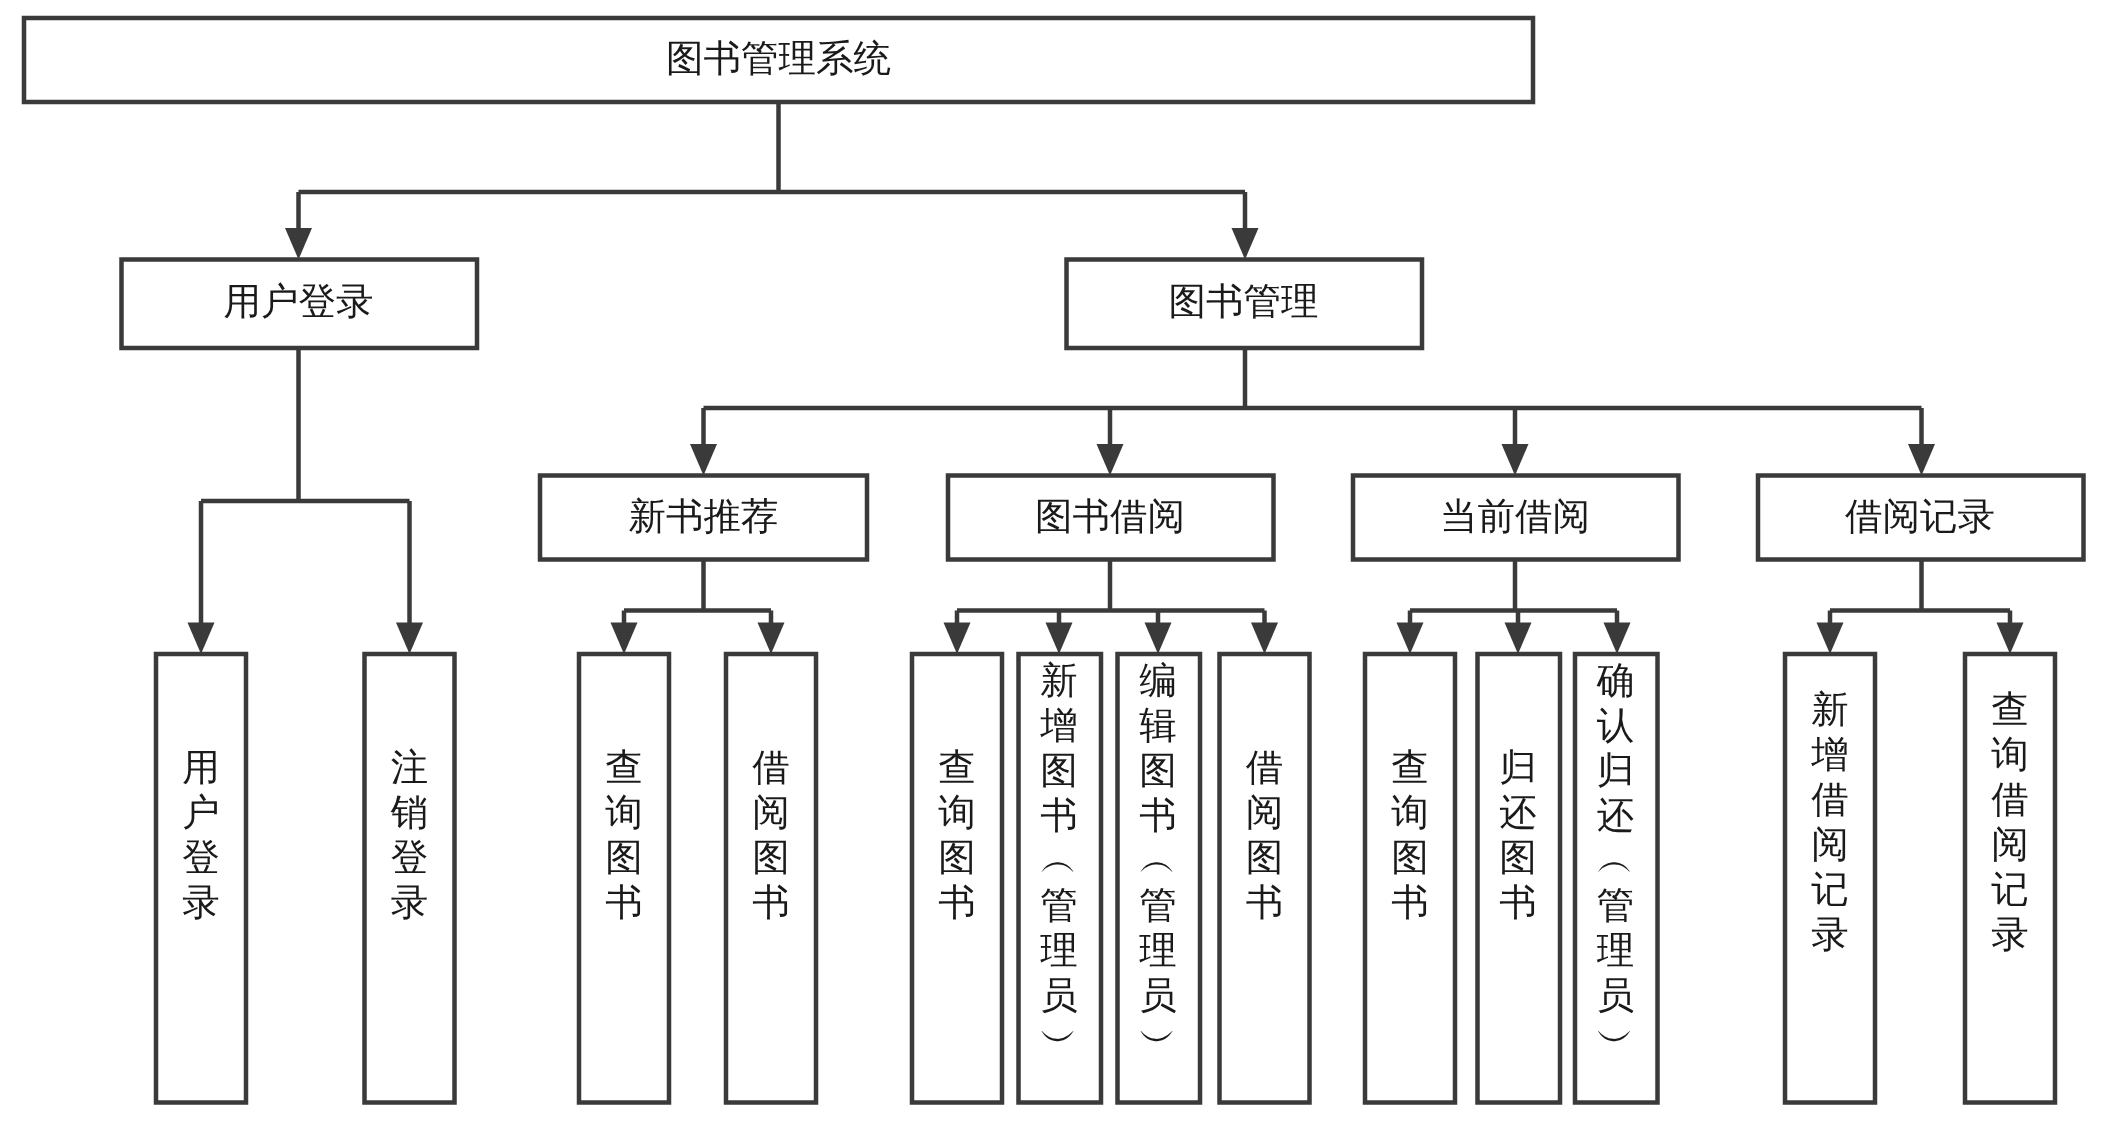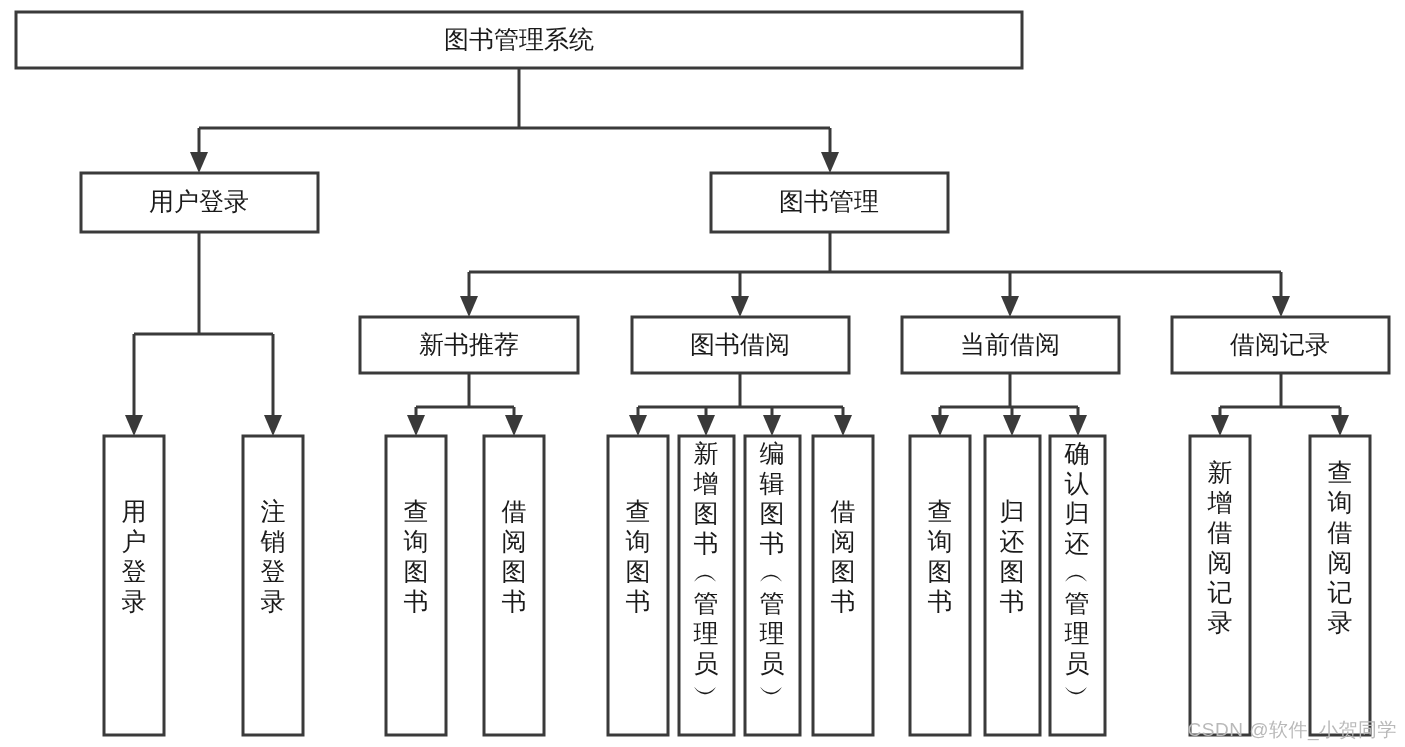--- a/index.html
+++ b/index.html
@@ -233,14 +233,13 @@
       </g>
 
       <g>
         <rect class="node-box" x="1310" y="436" width="60" height="299"></rect>
         <text class="node-label-vert" x="1340" y="481"><tspan x="1340" dy="0">查</tspan><tspan x="1340" dy="30">询</tspan><tspan x="1340" dy="30">借</tspan><tspan x="1340" dy="30">阅</tspan><tspan x="1340" dy="30">记</tspan><tspan x="1340" dy="30">录</tspan></text>
       </g>
 
     </g>
   </svg>
 
-  <div class="watermark">CSDN @软件_小贺同学</div>
 </div>
 
 </body></html>

